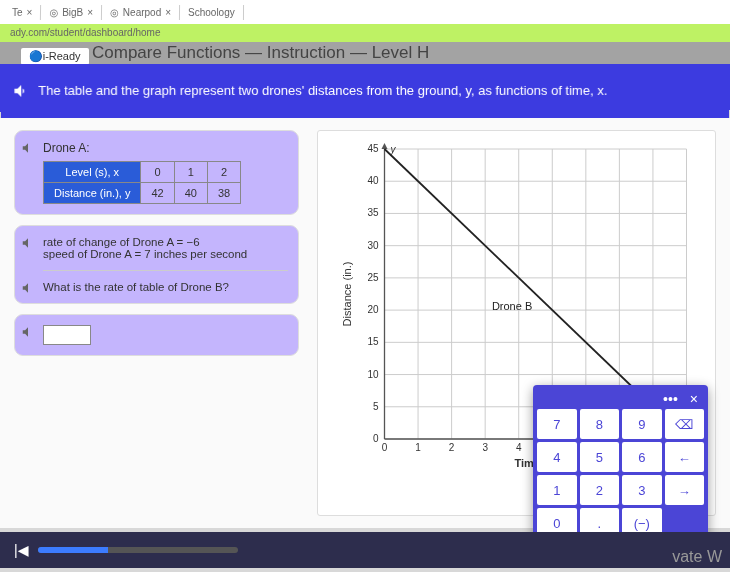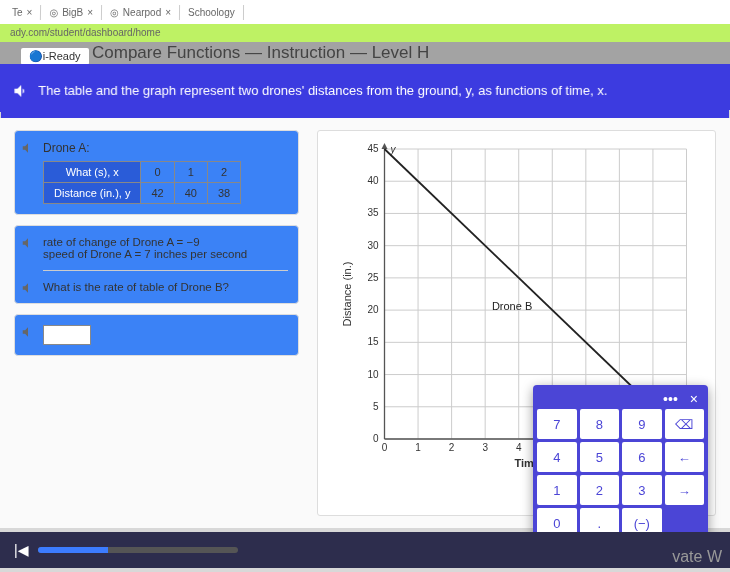--- a/index.html
+++ b/index.html
@@ -7,21 +7,21 @@
 .tabs { background: #fff; height: 24px; display: flex; align-items: center; font-size: 10px; color: #666; padding-left: 4px; transform: perspective(800px) rotateX(2deg); }
 .tab { padding: 2px 8px; border-right: 1px solid #ccc; display: flex; align-items: center; gap: 4px; }
 .addr { background: #bef264; height: 18px; font-size: 10px; color: #666; padding-left: 10px; line-height: 18px; }
 .breadcrumb { background: #a3a3a3; height: 22px; font-size: 17px; color: #444; padding-left: 92px; display: flex; align-items: center; }
 .topbar { background: #3c3be0; color: #fff; height: 54px; display: flex; align-items: center; padding: 6px 12px; position: relative; transform: perspective(1200px) rotateX(-2deg); transform-origin: top; }
 .iready { font-size: 11px; color: #333; background: #fff; padding: 2px 8px; position: absolute; top: -16px; left: 8px; border-radius: 2px; margin-left: 13px; }
 .topbar .speaker { width: 18px; height: 18px; margin-right: 8px; flex-shrink: 0; }
 .topbar .text { font-size: 13px; line-height: 1.3; }
 .main { display: flex; gap: 18px; padding: 12px 14px; background: #fafafa; height: 410px; }
 .left { width: 285px; }
-.card { background: #3b82f6; border: 1px solid #ddd; border-radius: 4px; padding: 10px 10px 10px 28px; margin-bottom: 10px; position: relative; font-size: 11.5px; color: #333; }
+.card { background: #c4b5fd; border: 1px solid #ddd; border-radius: 9px; padding: 10px 10px 10px 28px; margin-bottom: 10px; position: relative; font-size: 11.5px; color: #333; }
 .card .sp { position: absolute; left: 6px; top: 10px; width: 14px; height: 14px; }
 .card h4 { font-size: 12px; font-weight: normal; margin-bottom: 6px; }
 table.data { border-collapse: collapse; font-size: 11px; }
 table.data th, table.data td { border: 1px solid #888; padding: 4px 10px; text-align: center; }
 table.data th { background: #2a5cd8; color: #fff; font-weight: normal; }
 .hr { border: none; border-top: 1px solid #ccc; margin: 10px 0; }
 .inputbox { display: inline-block; width: 48px; height: 20px; border: 1px solid #888; background: #fff; vertical-align: middle; }
 .chartwrap { flex: 1; background: #fff; border: 1px solid #ddd; border-radius: 3px; padding: 8px 10px 28px 10px; position: relative; }
 svg.chart { width: 100%; height: 330px; }
 .gridline { stroke: #ccc; stroke-width: 1; }
@@ -70,40 +70,40 @@
 <div class="main">
   <div class="left">
     <div class="card">
       <span class="sp"><svg viewBox="0 0 24 24" fill="#666">
             <path d="M3 9v6h4l5 5V4L7 9H3z"></path>
           </svg></span>
       <h4>Drone A:</h4>
       <table class="data">
         <tbody>
             <tr>
-          <th>What (s), x</th>
+          <th>Level (s), x</th>
           <td>0</td>
           <td>1</td>
           <td>2</td>
         </tr>
         <tr>
           <th>Distance (in.), y</th>
           <td>42</td>
           <td>40</td>
           <td>38</td>
         </tr>
       </tbody>
         </table>
     </div>
 
     <div class="card">
       <span class="sp"><svg viewBox="0 0 24 24" fill="#666">
             <path d="M3 9v6h4l5 5V4L7 9H3z"></path>
           </svg></span>
-      <div>rate of change of Drone A = −9</div>
+      <div>rate of change of Drone A = −6</div>
       <div>speed of Drone A = 7 inches per second</div>
       <hr class="hr">
       <span class="sp" style="top:auto;"><svg viewBox="0 0 24 24" fill="#666">
             <path d="M3 9v6h4l5 5V4L7 9H3z"></path>
           </svg></span>
       <div>What is the rate of table of Drone B?</div>
     </div>
 
     <div class="card">
       <span class="sp"><svg viewBox="0 0 24 24" fill="#666">

